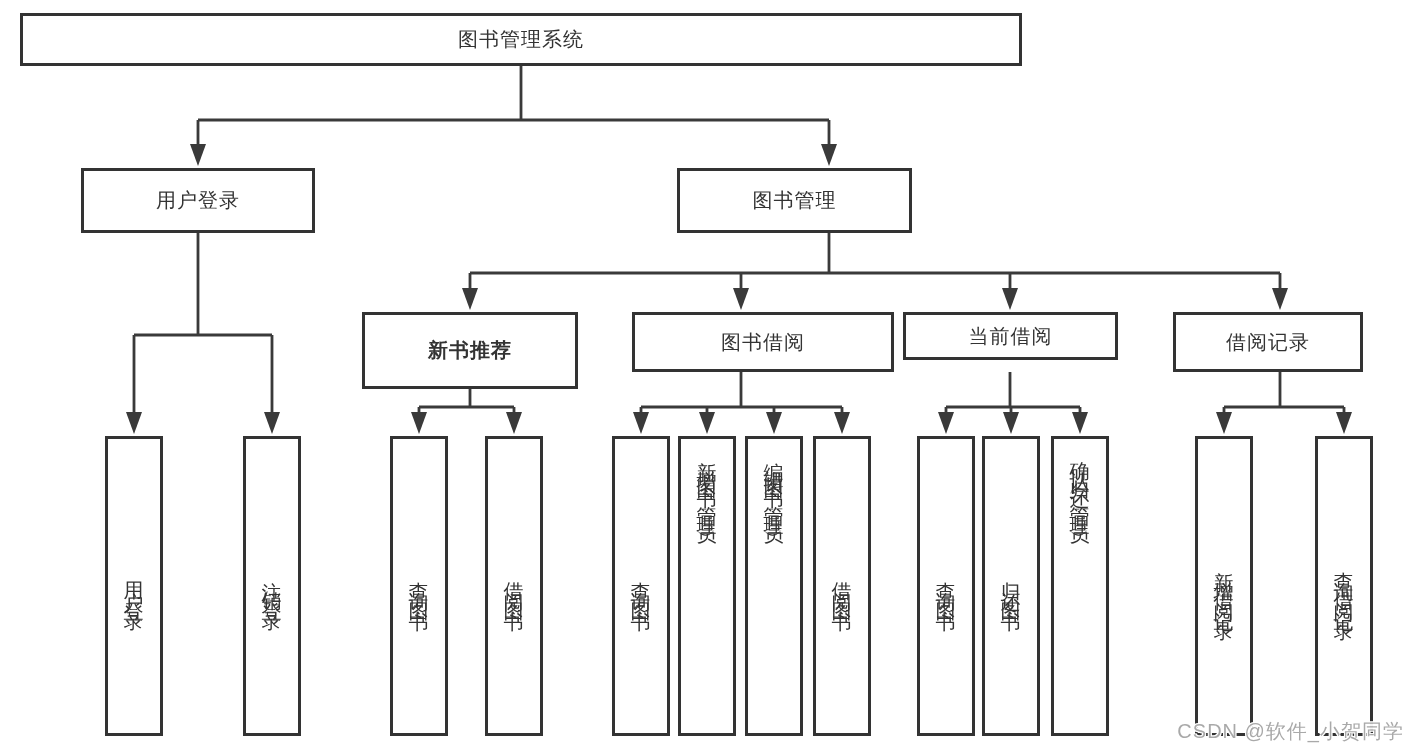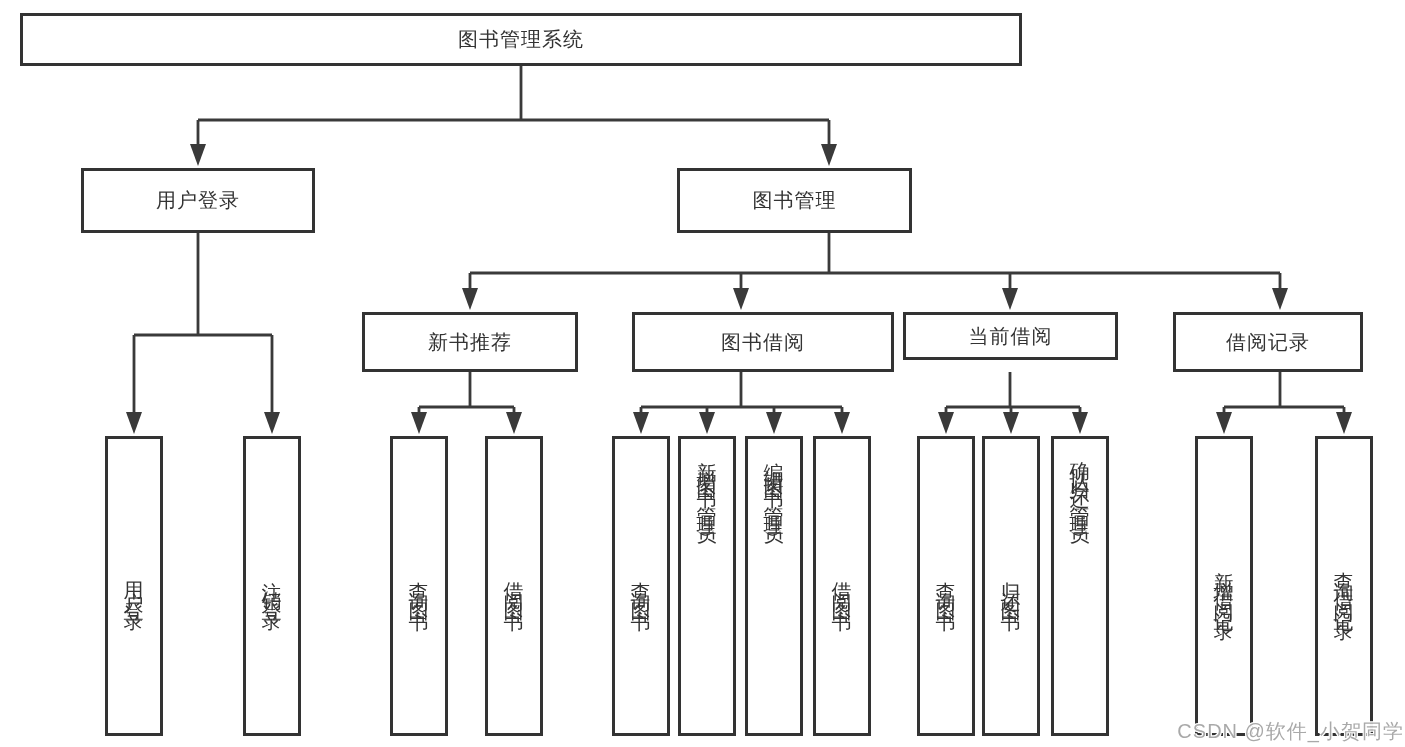--- a/index.html
+++ b/index.html
@@ -98,21 +98,21 @@
     <span>图书管理系统</span>
   </div>
 
   <div class="box" style="left:81px;top:168px;width:234px;height:65px;">
     <span>用户登录</span>
   </div>
   <div class="box" style="left:677px;top:168px;width:235px;height:65px;">
     <span>图书管理</span>
   </div>
 
-  <div class="box" style="left:362px;top:312px;width:216px;height:60px;">
+  <div class="box" style="left:362px;top:312px;width:216px;height:77px;font-weight:bold;">
     <span>新书推荐</span>
   </div>
   <div class="box" style="left:632px;top:312px;width:262px;height:60px;">
     <span>图书借阅</span>
   </div>
   <div class="box" style="left:903px;top:312px;width:215px;height:48px;">
     <span>当前借阅</span>
   </div>
   <div class="box" style="left:1173px;top:312px;width:190px;height:60px;">
     <span>借阅记录</span>

